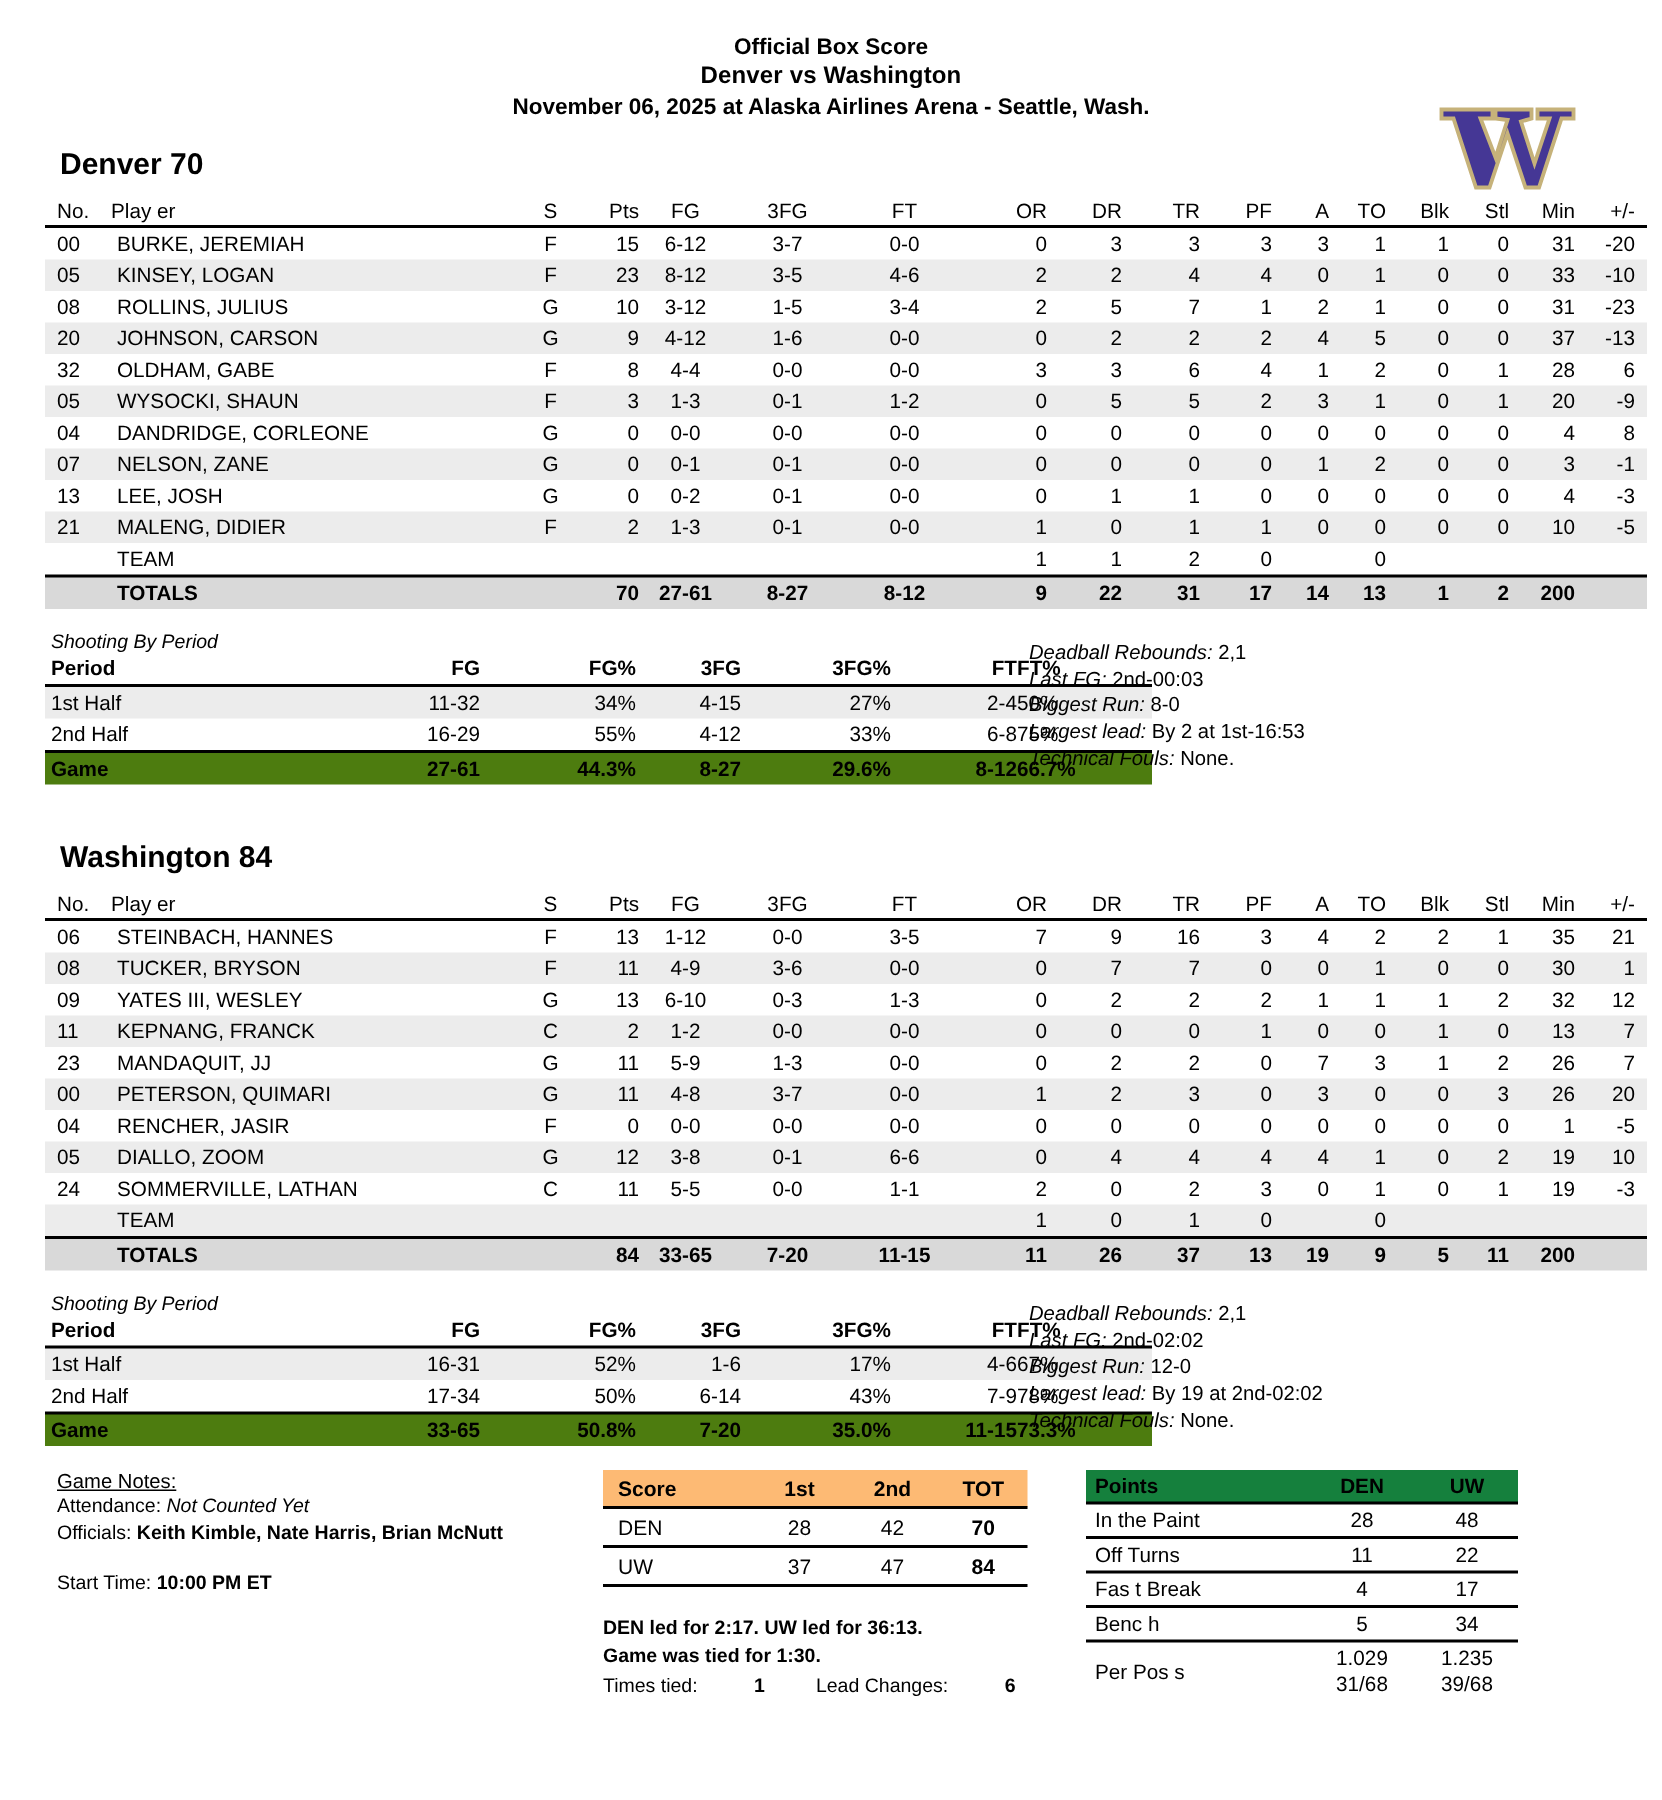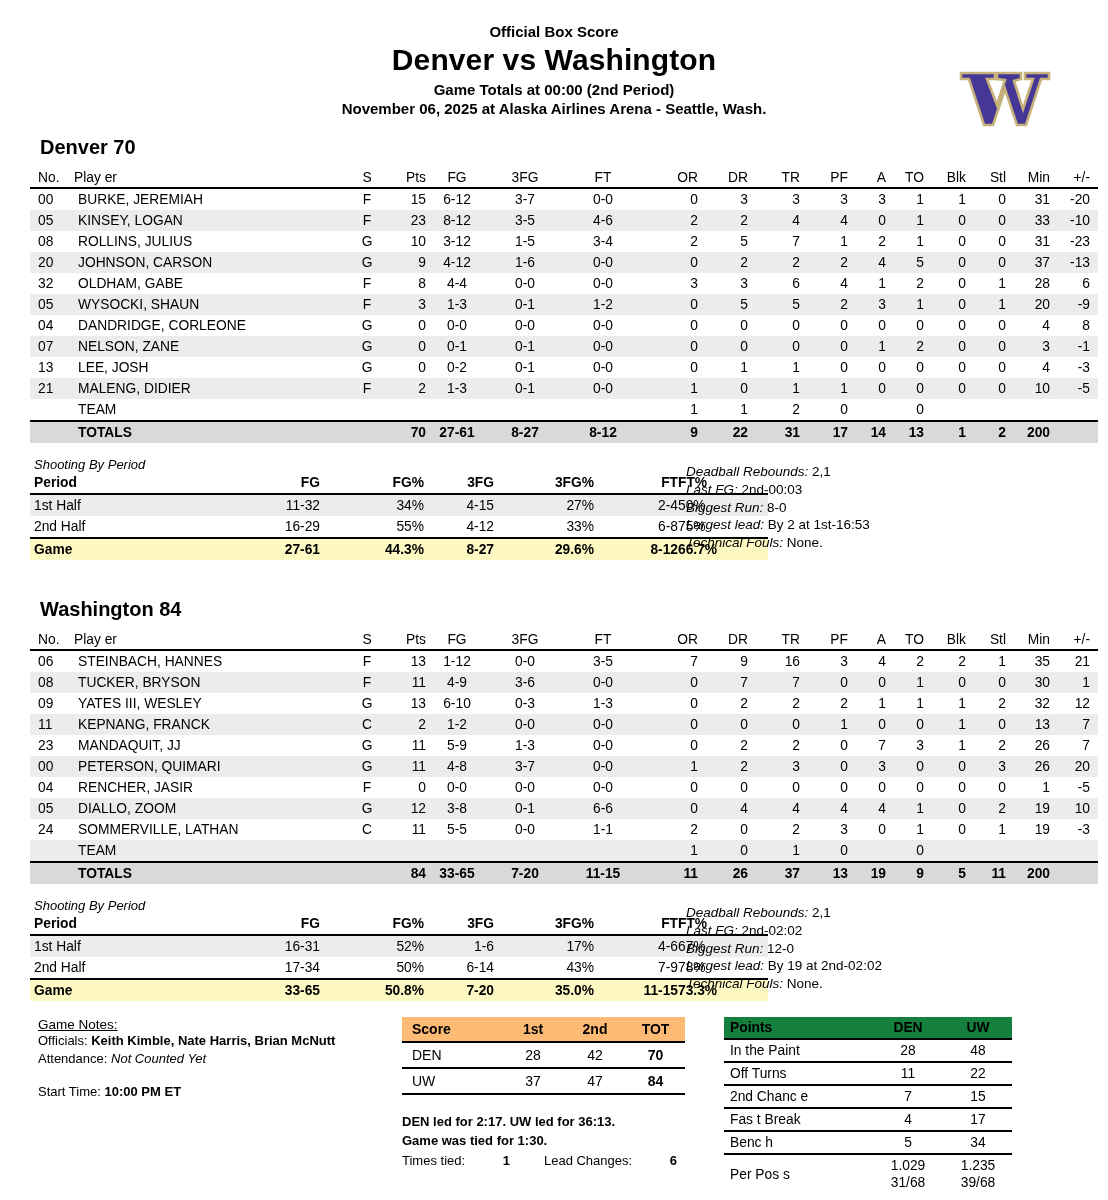--- a/index.html
+++ b/index.html
@@ -12,21 +12,21 @@
     color:#000000;
     font-size:13.5px;
     position:relative;
     overflow:hidden;
   }
   .page { position:relative; width:1108px; height:1200px; padding:0; }
 
   
   .hdr { text-align:center; padding-top:22px; line-height:1.28; }
   .hdr .l1 { font-size:15px; font-weight:bold; }
-  .hdr .l2 { font-size:30px; font-weight:bold; letter-spacing:.1px; }
+  .hdr .l2 { font-size:16px; font-weight:bold; letter-spacing:.1px; }
   .hdr .l3 { font-size:15px; font-weight:bold; }
   .hdr .l4 { font-size:15px; font-weight:bold; }
 
   .logo {
     position:absolute; top:45px; left:957px;
     width:112px; height:86px;
     display:flex; align-items:center; justify-content:center;
   }
   .logo svg { width:112px; height:86px; display:block; }
 
@@ -67,21 +67,21 @@
 
   
   .shoot-wrap { display:flex; align-items:flex-start; margin-top:14px; }
   .shoot-left { width:638px; flex:0 0 638px; }
   .sbp-cap { font-style:italic; font-size:13px; padding-left:4px; }
   table.sbp { width:100%; border-collapse:collapse; table-layout:fixed; }
   table.sbp th, table.sbp td { font-size:13.8px; padding:3px 0; white-space:nowrap; }
   table.sbp thead th { border-bottom:2px solid #000; font-weight:bold; }
   table.sbp tbody tr.alt { background:#ececec; }
   table.sbp tbody tr.game {
-    background:#fef9c3; font-weight:bold; border-top:2px solid #000;margin-left:21px;
+    background:#4d7c0f; font-weight:bold; border-top:2px solid #000;margin-left:21px;
   }
   .s-per  { width:190px; text-align:left; padding-left:4px !important; }
   .s-fg   { width:100px; text-align:right; }
   .s-fgp  { width:104px; text-align:right; }
   .s-3fg  { width:70px;  text-align:right; }
   .s-3fgp { width:100px; text-align:right; }
   .s-ft   { width:84px;  text-align:right; }
   .s-ftp  { width:90px;  text-align:left; padding-right:4px !important; }
 
   .notes { padding-left:18px; font-size:13.5px; line-height:1.32; padding-top:6px; }
@@ -127,21 +127,20 @@
   .pp-sub { font-size:13px; line-height:1.22; }
 </style>
 </head>
 <body>
 
 <div class="page">
 
   <div class="hdr">
     <div class="l1">Official Box Score</div>
     <div class="l2">Denver vs Washington</div>
-    <div class="l3">Game Totals at 00:00 (2nd Period)</div>
     <div class="l4">November 06, 2025 at Alaska Airlines Arena - Seattle, Wash.</div>
   </div>
 
   <div class="logo">
     <svg viewBox="0 0 112 86" aria-hidden="true">
       <g>
         <path d="M4 28 L4 34 L12 34 L27 80 L36 80 L48 44 L60 80 L69 80 L84 34 L92 34 L92 28 L68 28 L68 34 L76 34 L66 64 L57 36 L64 34 L64 28 L40 28 L40 34 L48 35 L40 60 L30 34 L38 34 L38 28 Z" fill="#453795" stroke="#c6b27a" stroke-width="2.6"></path>
       </g>
     </svg>
   </div>
@@ -751,26 +750,26 @@
           <div><span class="k">Technical Fouls:</span><span> None.</span></div>
         </div>
     </div>
   </div>
 
   <div class="bottom">
 
     <div class="bcol-notes">
       <div class="gn-title">Game Notes:</div>
       <div class="gn-line">
+        <span>Attendance:</span>
+        <i>Not Counted Yet</i>
+      </div>
+      <div class="gn-line">
         <span>Officials:</span>
         <b>Keith Kimble, Nate Harris, Brian McNutt</b>
-      </div>
-      <div class="gn-line">
-        <span>Attendance:</span>
-        <i>Not Counted Yet</i>
       </div>
       <div class="gn-gap"></div>
       <div class="gn-line">
         <span>Start Time:</span>
         <b>10:00 PM ET</b>
       </div>
     </div>
 
     <div class="bcol-score">
       <table class="score">
@@ -826,25 +825,20 @@
         <tbody>
             <tr>
               <td class="p-lbl">In the Paint</td>
               <td class="p-den">28</td>
               <td class="p-uw">48</td>
             </tr>
             <tr>
               <td class="p-lbl">Off Turns</td>
               <td class="p-den">11</td>
               <td class="p-uw">22</td>
-            </tr>
-            <tr>
-              <td class="p-lbl">2nd Chanc e</td>
-              <td class="p-den">7</td>
-              <td class="p-uw">15</td>
             </tr>
             <tr>
               <td class="p-lbl">Fas t Break</td>
               <td class="p-den">4</td>
               <td class="p-uw">17</td>
             </tr>
             <tr>
               <td class="p-lbl">Benc h</td>
               <td class="p-den">5</td>
               <td class="p-uw">34</td>

